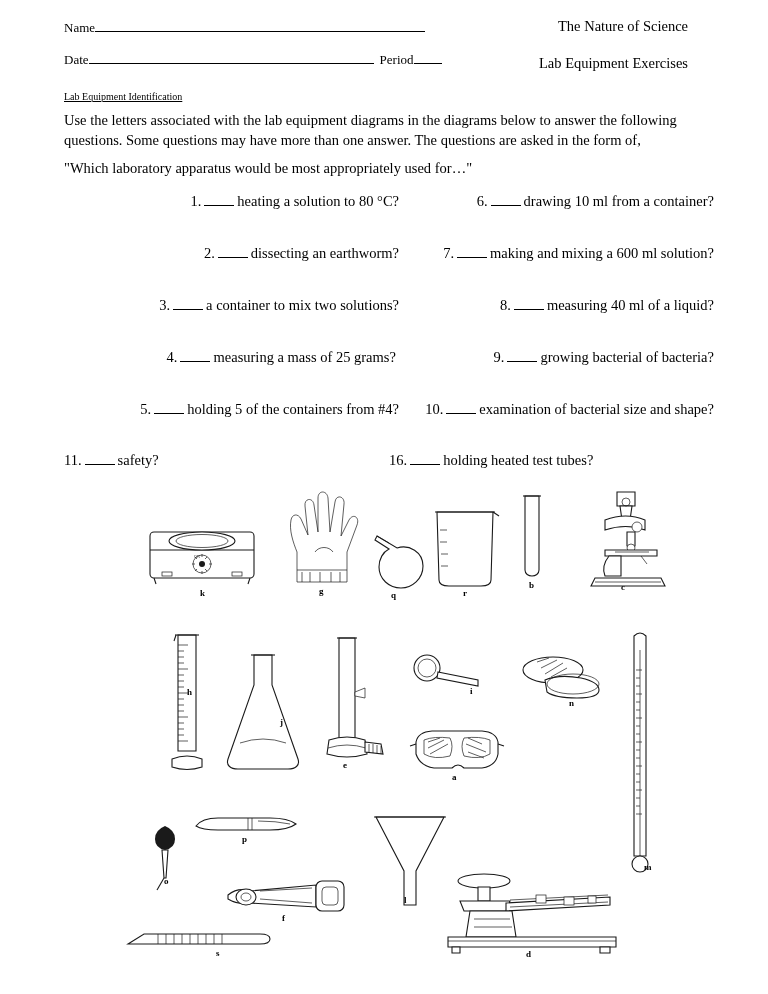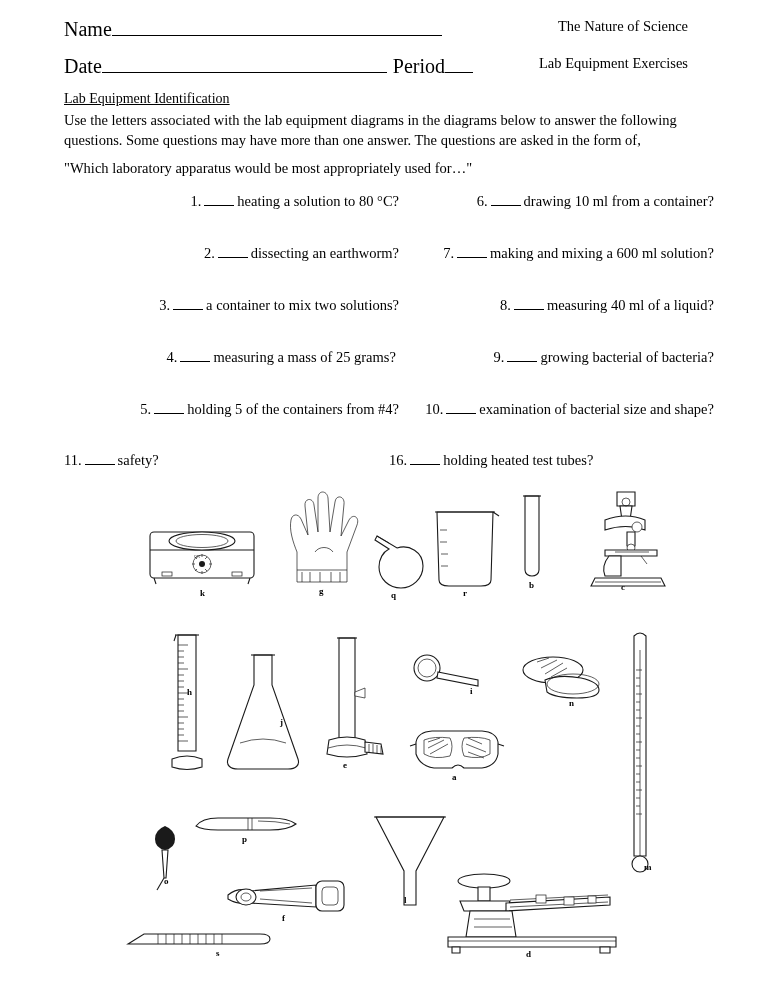--- a/index.html
+++ b/index.html
@@ -23,40 +23,40 @@
   }
   .header {
     position: absolute;
     left: 64px;
     top: 18px;
     width: 640px;
   }
   .hdr-row {
     display: flex;
     align-items: baseline;
-    font-size: 20px;
+    font-size: 13px;
     margin-bottom: 14px;
   }
   .hdr-label { white-space: pre; }
   .rule {
     border-bottom: 1px solid #000;
     flex: 0 0 auto;
     height: 13px;
   }
   .rule-name { width: 330px; }
   .rule-date { width: 285px; }
   .rule-period { width: 28px; }
   .hdr-right-1 { position: absolute; left: 494px; top: 0px; font-size: 14.5px; white-space: nowrap;}
   .hdr-right-2 { position: absolute; left: 475px; top: 37px; font-size: 14.5px; white-space: nowrap;}
 
   .section-title {
     position: absolute;
     left: 64px;
     top: 91px;
-    font-size: 14px;
+    font-size: 10px;
     text-decoration: underline;
   }
   .intro {
     position: absolute;
     left: 64px;
     top: 110px;
     width: 648px;
     font-size: 14.5px;
     line-height: 1.38;
   }

